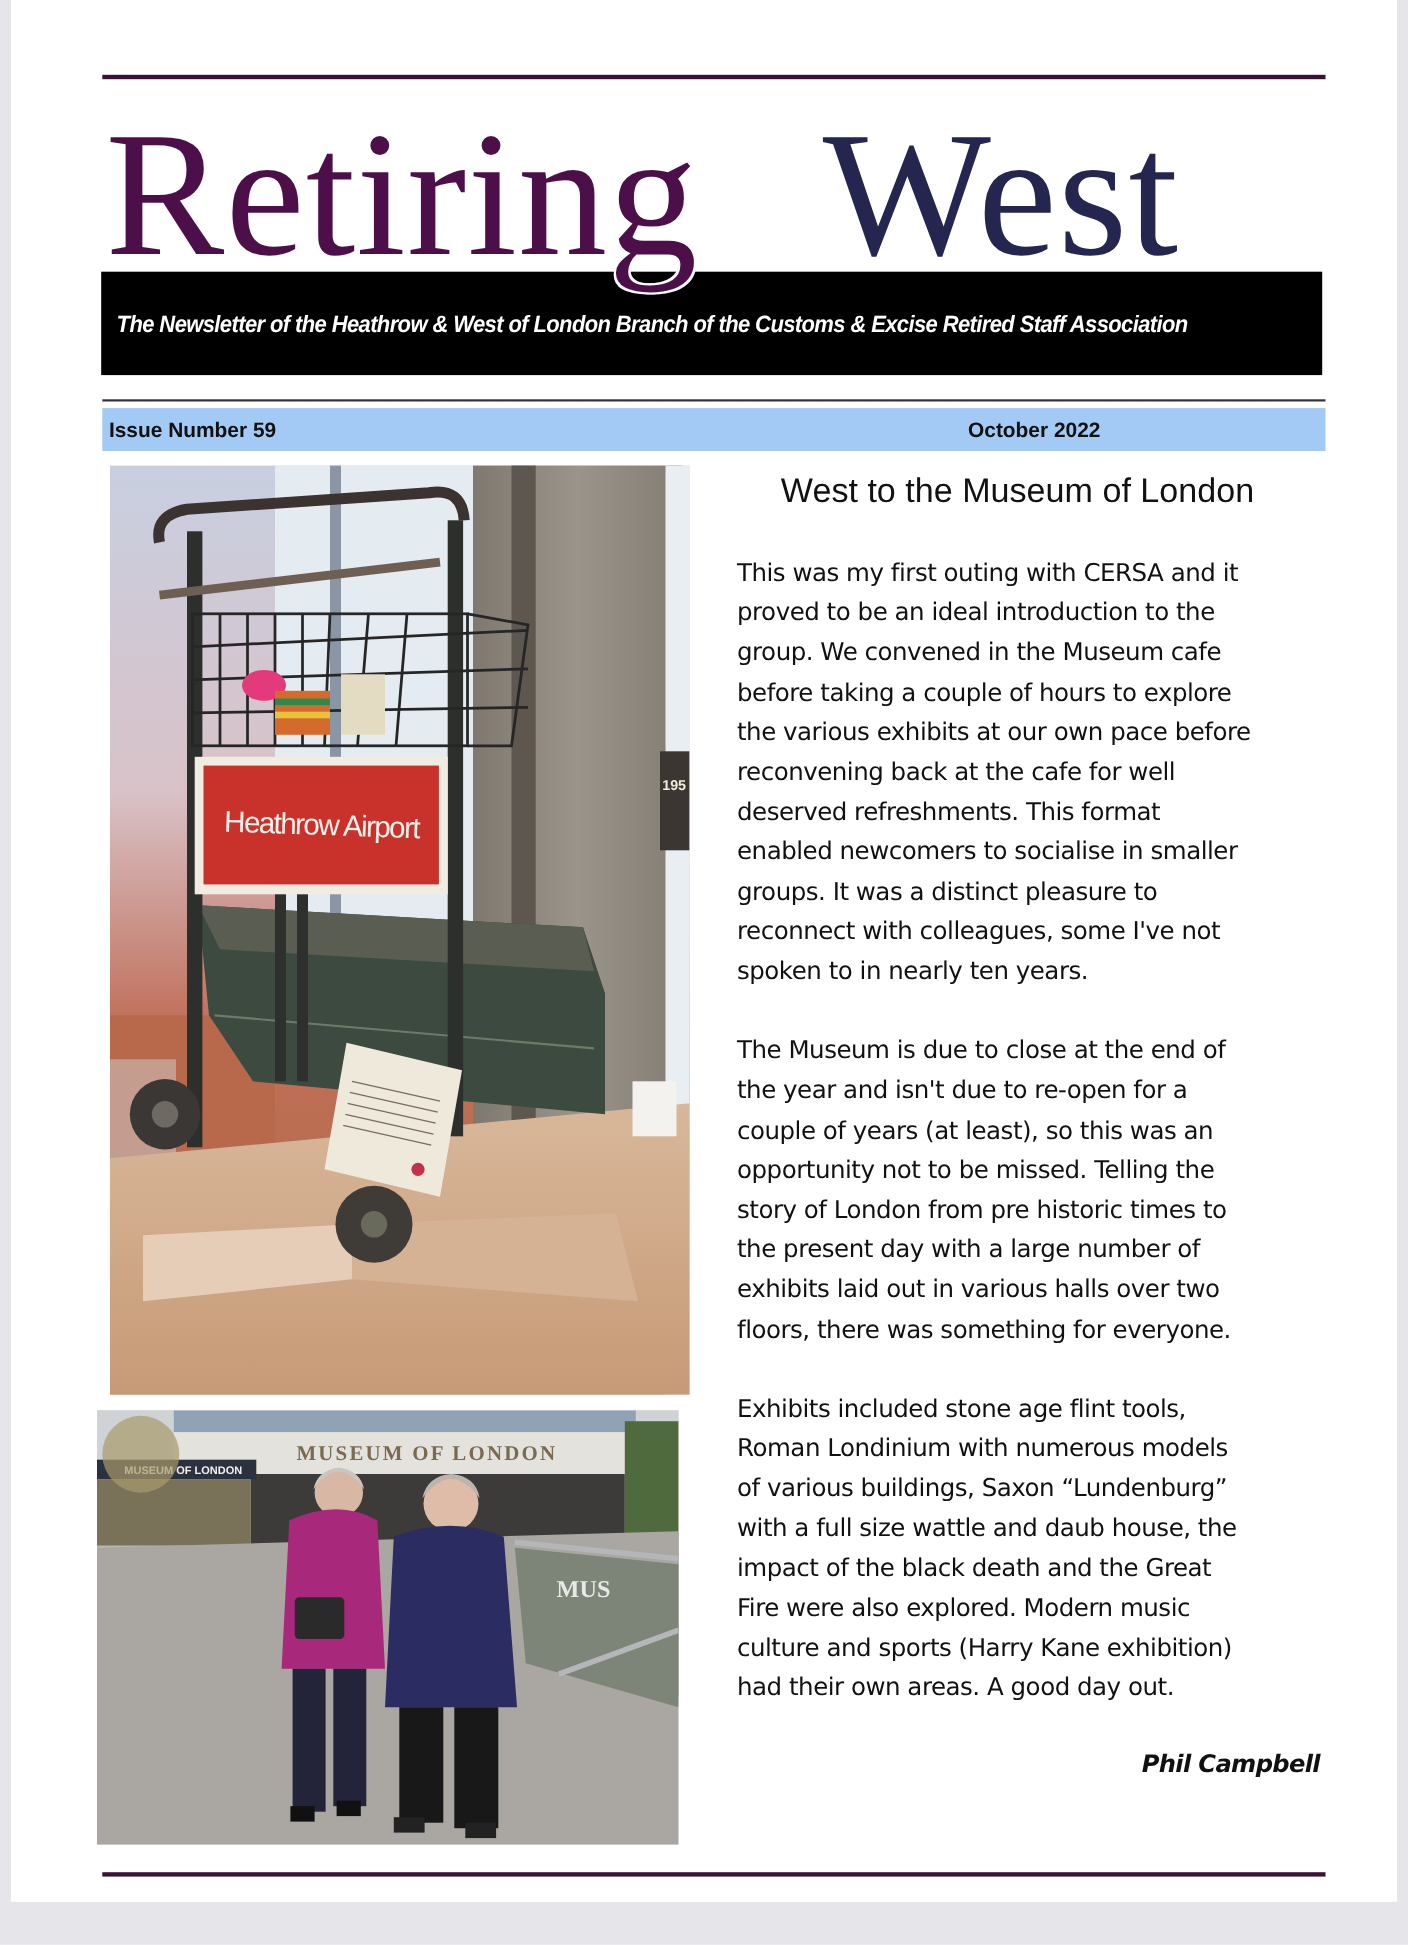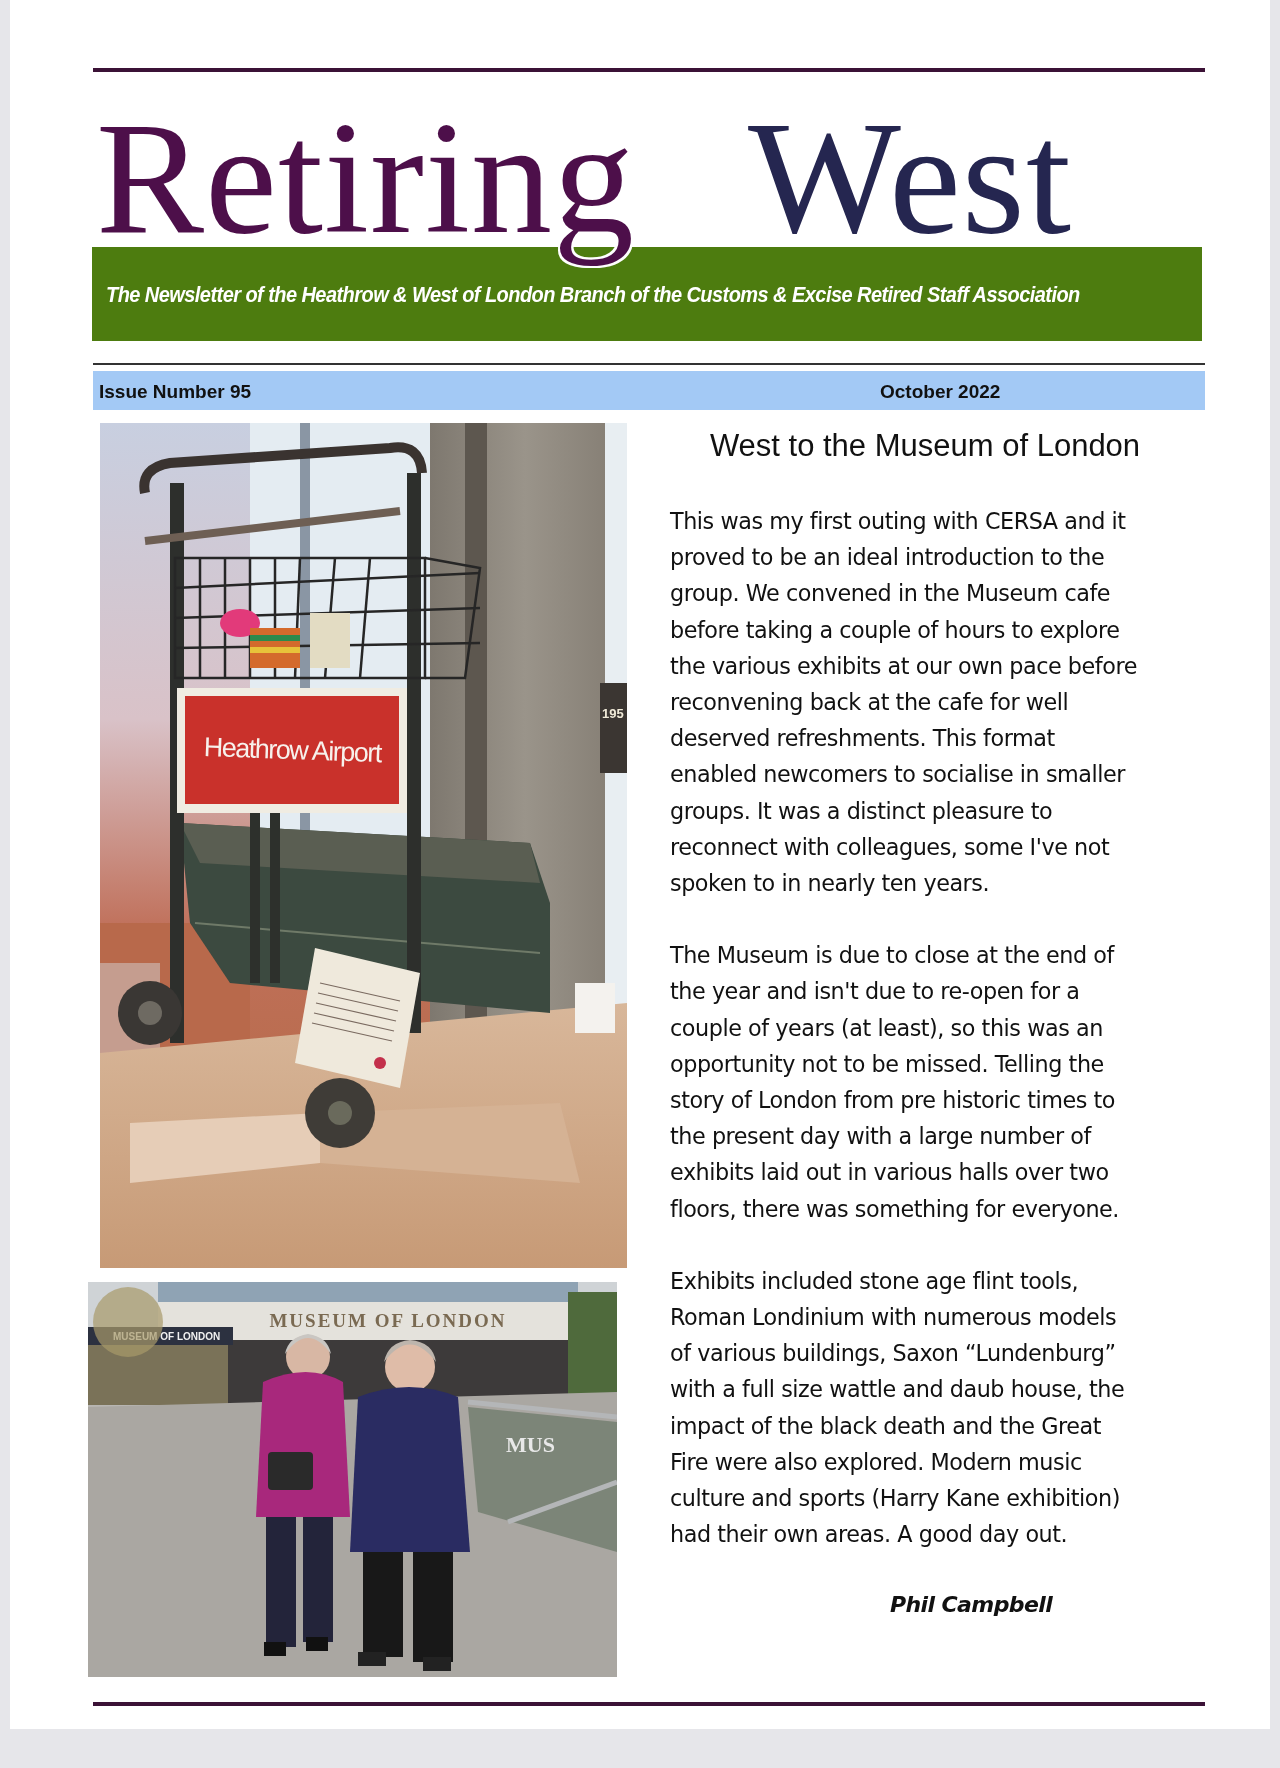--- a/index.html
+++ b/index.html
@@ -17,21 +17,21 @@
   .masthead {
     left:83px; top:88px; width:1112px; height:180px; z-index:3;
     font-family:"Liberation Serif", "DejaVu Serif", serif;
     font-size:162px; line-height:180px; white-space:nowrap;
     letter-spacing:1px;
   }
   .masthead .w1 { color:#4d0f4a; position:absolute; left:3px; top:0;
     text-shadow: 0 0 0 #fff, 2px 2px 0 #fff, -2px 2px 0 #fff, 2px -2px 0 #fff, -2px -2px 0 #fff; }
   .masthead .w2 { color:#252650; position:absolute; left:655px; top:0; }
   .banner {
-    left:82px; top:247px; width:1110px; height:94px; background:#4d7c0f; z-index:1;
+    left:82px; top:247px; width:1110px; height:94px; background:#000000; z-index:1;
   }
   .banner span {
     position:absolute; left:14px; top:36px; color:#ffffff;
     font-family:"Liberation Sans", sans-serif; font-weight:bold; font-style:italic;
     font-size:21.5px; letter-spacing:-0.6px; white-space:nowrap;
     transform:scaleX(0.93); transform-origin:left center;
   }
   .rule-mid { left:83px; top:363px; width:1112px; height:2px; background:#333; }
   .issuebar {
     left:83px; top:371px; width:1112px; height:39px; background:#a3c9f5;
@@ -46,21 +46,21 @@
     left:630px; top:428px; width:570px; text-align:center;
     font-family:"Liberation Sans", sans-serif; font-size:31px; color:#111;
   }
   .article-body {
     left:660px; top:503px; width:540px;
     font-family:"DejaVu Sans", sans-serif; font-size:22.3px; line-height:36.2px; color:#111;
     letter-spacing:-0.45px;
   }
   .article-body p { margin:0 0 36px 0; white-space:pre-line; }
   .byline {
-    left:880px; top:1592px; width:310px; text-align:left;
+    left:880px; top:1592px; width:310px; text-align:right;
     font-family:"DejaVu Sans", sans-serif; font-weight:bold; font-style:italic;
     font-size:22px; color:#111; letter-spacing:-0.6px;
   }
   .rule-bot { left:83px; top:1702px; width:1112px; height:4px; background:#3b1236; }
 </style>
 </head>
 <body>
 
 <div class="page">
 
@@ -71,21 +71,21 @@
     <span class="w2">West</span>
   </div>
 
   <div class="abs banner">
     <span>The Newsletter of the Heathrow &amp; West of London Branch of the Customs &amp; Excise Retired Staff Association</span>
   </div>
 
   <div class="abs rule-mid"></div>
 
   <div class="abs issuebar">
-    <span class="issue">Issue Number 95</span>
+    <span class="issue">Issue Number 59</span>
     <span class="date">October 2022</span>
   </div>
 
   <div class="abs photo photo1">
     <svg width="527" height="845" viewBox="0 0 527 845">
       <defs>
         <linearGradient id="bgL" x1="0" y1="0" x2="0" y2="1">
           <stop offset="0" stop-color="#c8cfe0"></stop>
           <stop offset="0.35" stop-color="#d9c2c8"></stop>
           <stop offset="0.6" stop-color="#c0705a"></stop>

